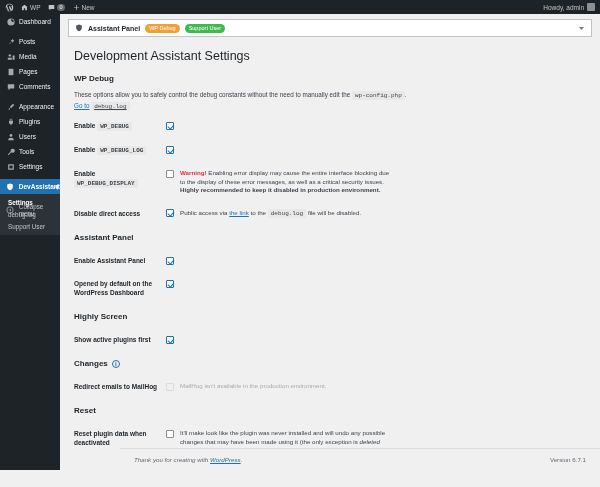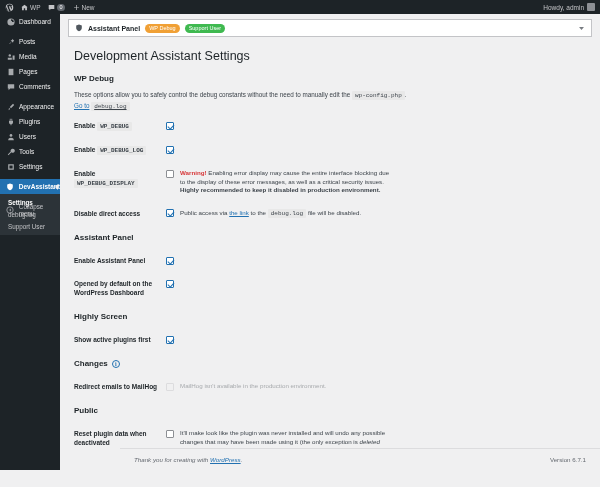--- a/index.html
+++ b/index.html
@@ -437,21 +437,21 @@
             <div class="cb-row">
               <span class="cb disabled"></span>
               <span class="cb-desc muted">MailHog isn't available in the production environment.</span>
             </div>
           </td>
         </tr>
       </tbody>
         </table>
 
       <h2 class="section">
-        <span>Public</span>
+        <span>Reset</span>
       </h2>
       <table class="form-table">
         <tbody>
             <tr>
           <th>Reset plugin data when deactivated</th>
           <td>
             <div class="cb-row">
               <span class="cb"></span>
               <span class="cb-desc"><span>It'll make look like the plugin was never installed and will undo any possible changes that may have been made using it (the only exception is </span><span class="ital">deleted data or files, it cannot be recovered</span><span>).</span></span>
             </div>

